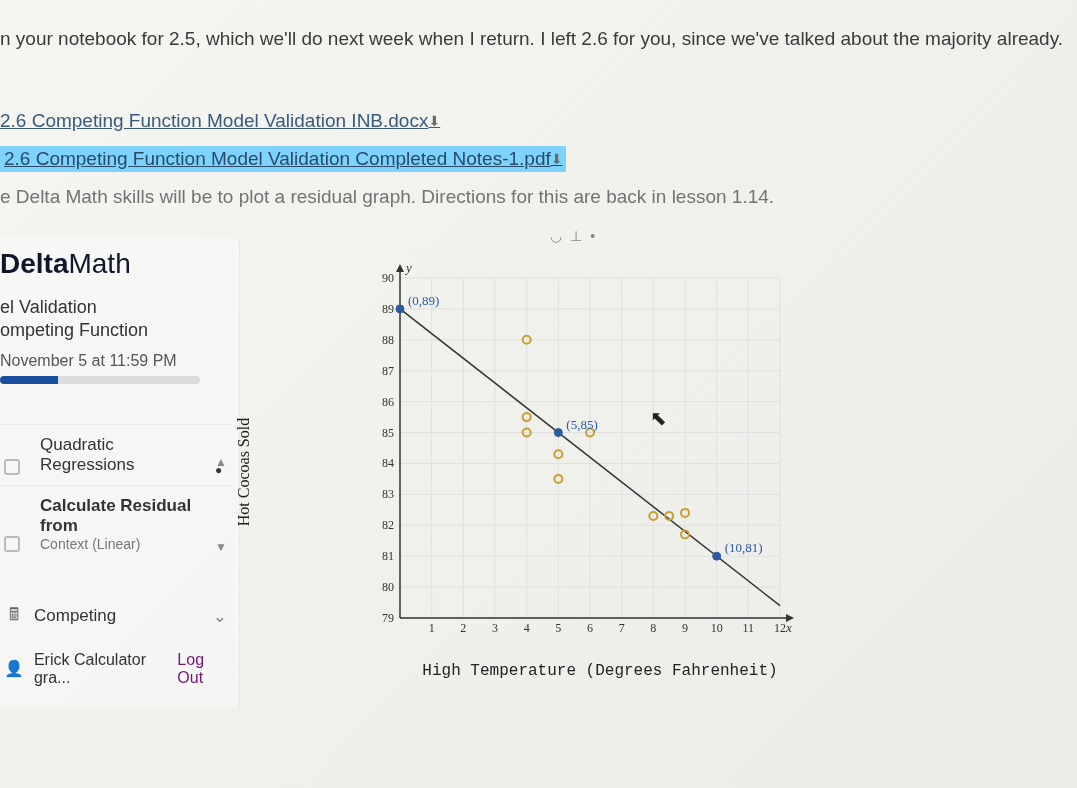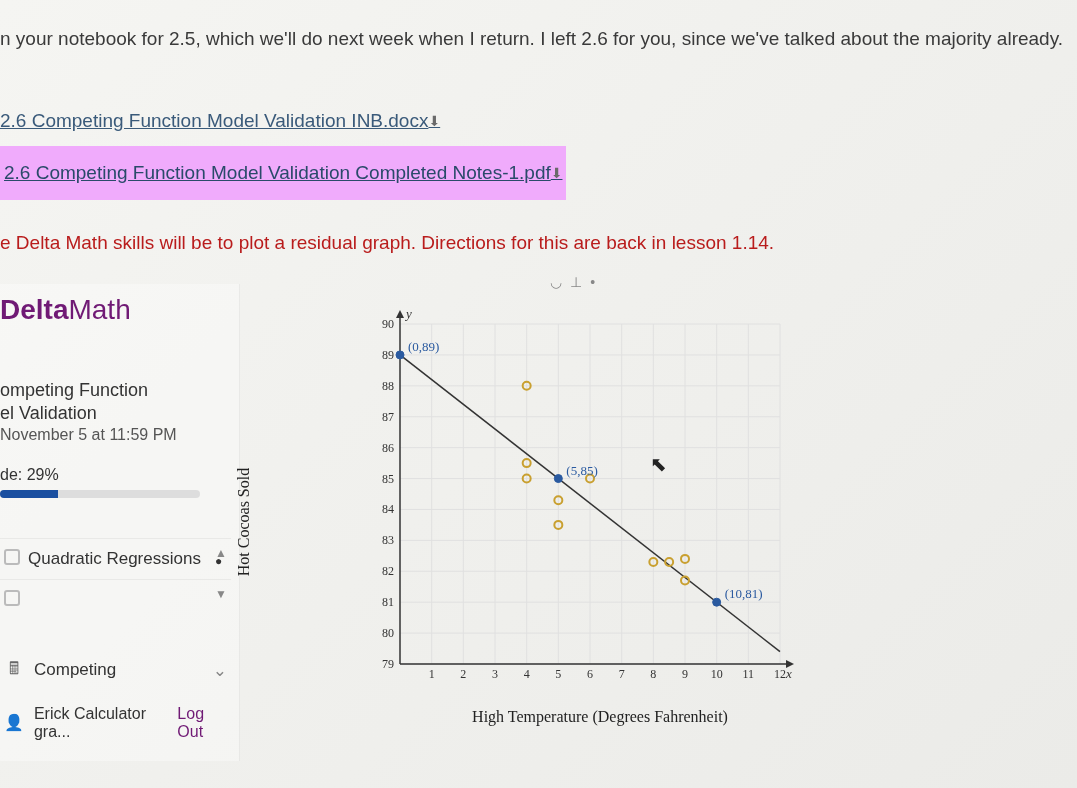--- a/index.html
+++ b/index.html
@@ -24,61 +24,60 @@
     display: inline-flex;
     align-items: center;
     gap: 0;
     margin-bottom: 14px;
     font-size: 19px;
     text-decoration: underline;
     color: #3a5a7a;
     cursor: pointer;
   }
   .attachment.selected {
-    background: #f0abfc;
+    background: #7dd3fc;
     color: #2a4a6a;
-    padding: 16px 4px;
+    padding: 2px 4px;
   }
   .dl-icon {
     font-size: 14px;
     color: #6a6a6a;
   }
   .instruction {
-    margin-top: 18px;
     font-size: 19px;
-    color: #b91c1c;
+    color: #737373;
   }
   .lower {
     display: flex;
     margin-top: 30px;
     gap: 0;
   }
   .sidebar {
     width: 240px;
     background: rgba(255,255,255,0.35);
     border-right: 1px solid rgba(0,0,0,0.05);
     padding: 10px 8px 10px 0;
     min-height: 460px;
   }
   .brand {
     font-size: 28px;
-    color: #701a75;
-    margin-bottom: 53px;
+    color: #0f172a;
+    margin-bottom: 16px;
   }
   .brand .delta { font-weight: 700; }
   .brand .math { font-weight: 400; }
   .assignment-title {
     font-size: 18px;
     color: #333;
     line-height: 1.3;
   }
   .due {
     font-size: 16px;
     color: #555;
-    margin-top: 0;
+    margin-top: 9px;
   }
   .grade-row {
     margin-top: 22px;
     font-size: 16px;
     color: #333;
   }
   .progress {
     width: 200px;
     height: 8px;
     background: #ddd;
@@ -89,22 +88,22 @@
   .progress-fill {
     height: 100%;
     background: #1a4fa0;
     width: 29%;
   }
   .skill-list {
     margin-top: 40px;
   }
   .skill {
     display: flex;
-    align-items: flex-start;
-    gap: 8px;
+    align-items: flex-end;
+    gap: 20px;
     padding: 10px 4px;
     font-size: 17px;
     color: #333;
     border-top: 1px solid rgba(0,0,0,0.05);
     cursor: pointer;
   }
   .skill .chk {
     width: 16px; height: 16px; border: 2px solid #bbb; border-radius: 3px;
     flex-shrink: 0;
   }
@@ -148,21 +147,21 @@
     top: 50%;
     transform: translateY(-50%) rotate(-90deg);
     transform-origin: center;
     font-family: Georgia, serif;
     font-size: 16px;
     color: #222;
     white-space: nowrap;
   }
   .x-axis-label {
     text-align:center;
-    font-family: Liberation Serif, serif;
+    font-family: Liberation Mono, monospace;
     font-size: 16px;
     color: #222;
     margin-top: 4px;
     width: 440px;
     padding-left: 40px;
   }
   svg.chart { width: 100%; height: 100%; }
   .grid line { stroke: #e0e0e0; stroke-width: 1; }
   .axis line, .axis path { stroke: #333; stroke-width: 1.5; fill:none; }
   .tick text { font-size: 12px; fill:#333; font-family: Georgia, serif;}
@@ -199,40 +198,43 @@
 </div>
 
 <div class="instruction">e Delta Math skills will be to plot a residual graph.   Directions for this are back in lesson 1.14.</div>
 
 <div class="lower">
   <div class="sidebar">
     <div class="brand">
       <span class="delta">Delta</span><span class="math">Math</span>
     </div>
     <div class="assignment-title">
+      <div>el Validation</div>
       <div>ompeting Function</div>
-      <div>el Validation</div>
     </div>
     <div class="due">November 5 at 11:59 PM</div>
-    <div class="grade-row">de: 29%</div>
     <div class="progress">
       <div class="progress-fill"></div>
     </div>
 
     <div class="skill-list">
       <div class="skill">
         <span class="chk"></span>
         <span>Quadratic Regressions</span>
         <span class="caret">
             <span>▲</span>
             <span style="color:#333">●</span>
           </span>
       </div>
       <div class="skill active">
         <span class="chk"></span>
+        <span>
+          <div>Calculate Residual from</div>
+          <div style="font-weight:400;font-size:14px;color:#777">Context (Linear)</div>
+        </span>
         <span class="caret">▼</span>
       </div>
     </div>
 
     <div class="tools">
       <div class="tool">
         <span class="icon">🖩</span>
         <span>Competing</span>
         <span class="chev">⌄</span>
       </div>

